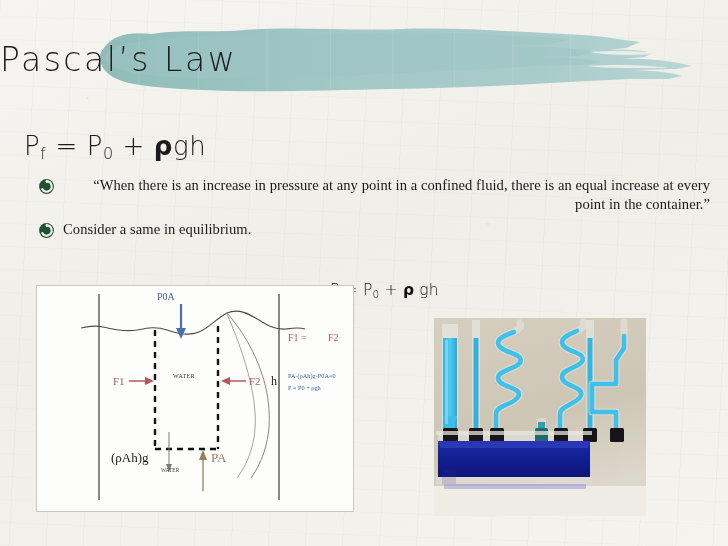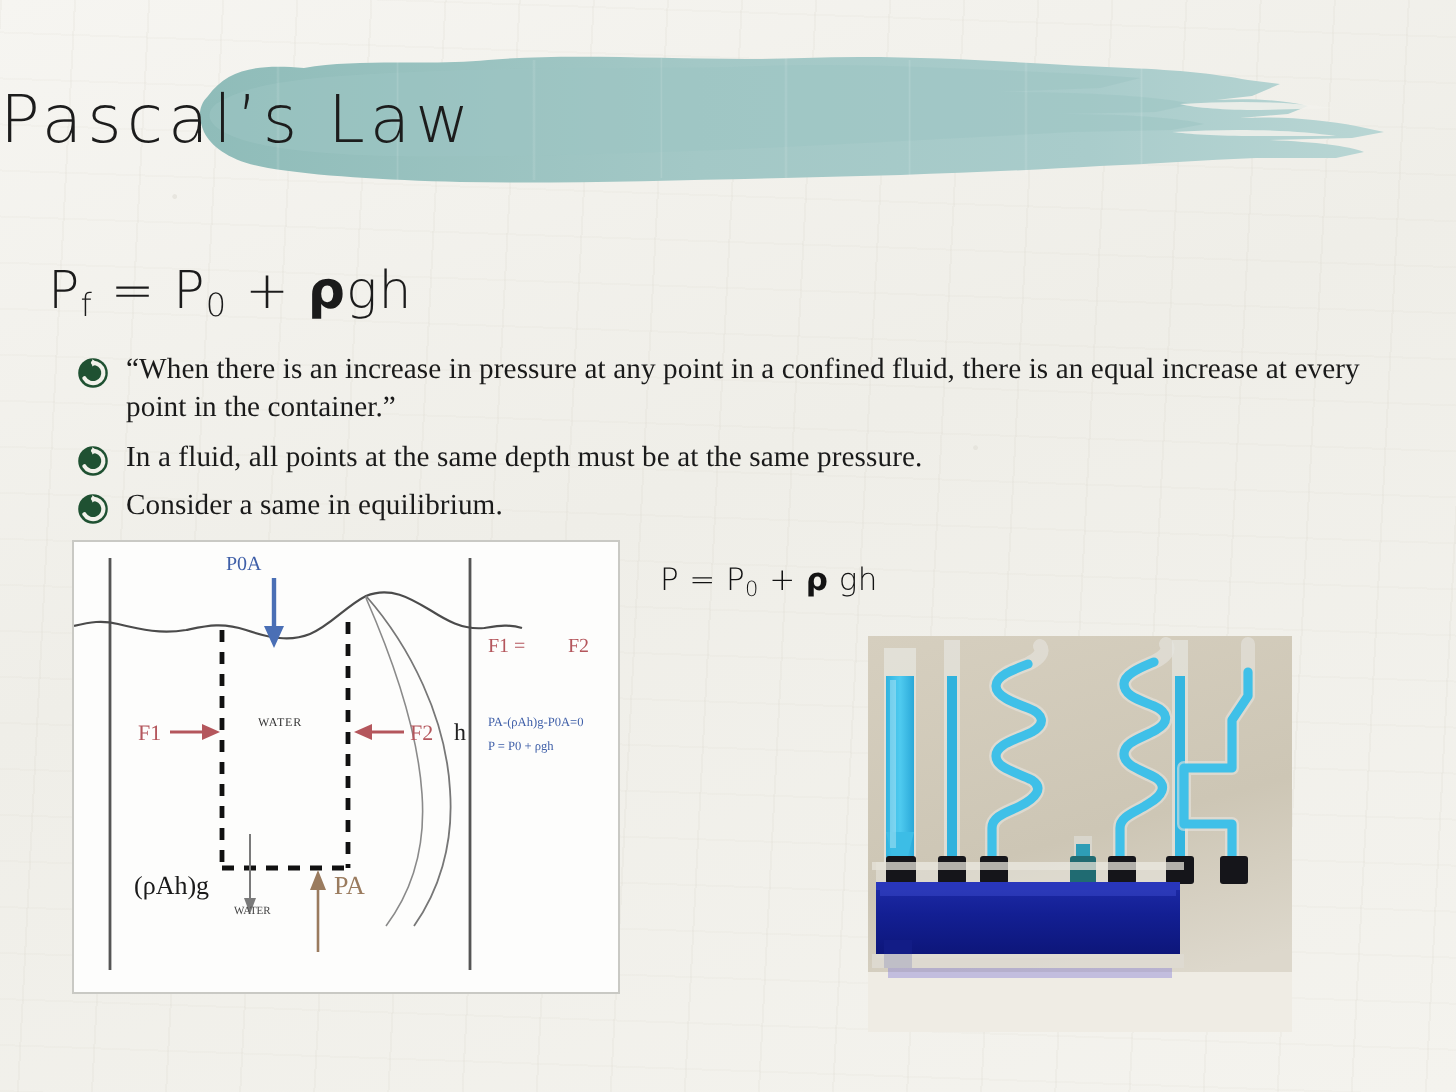--- a/index.html
+++ b/index.html
@@ -38,32 +38,32 @@
   .rho{font-weight:bold;font-family:"DejaVu Sans",sans-serif;}
   
   .bullets{position:absolute;left:38px;top:176px;width:672px;}
   .bullet{display:flex;align-items:flex-start;margin-bottom:5px;}
   .bico{flex:0 0 auto;width:17px;height:17px;margin-right:8px;margin-top:2px;}
   .bico svg{display:block;}
   .btxt{
     font-family:"Liberation Serif",serif;
     font-size:14.6px;color:#1a1a1a;line-height:1.33;letter-spacing:.05px;
   }
-  .b1 .btxt{width:648px;}
+  .b1 .btxt{width:648px;text-align:right;}
   
   .eqs{position:absolute;left:330px;top:281px;}
   .eq{
     font-family:"DejaVu Sans",sans-serif;
     font-size:15.5px;color:#131313;font-weight:300;margin-bottom:14px;letter-spacing:.2px;
   }
   .eq .sub{font-size:10.5px;vertical-align:-3px;}
   
   .diagram{
-    position:absolute;left:36px;top:270px;width:272px;height:225px;
-    background:#fdfdfc;border:1px solid #c9c9c4;
+    position:absolute;left:36px;top:285px;width:272px;height:225px;
+    background:#fdfdfc;border:1px solid #c9c9c4;padding-left:44px;
   }
   .diagram svg{display:block;}
   
   .photo{
     position:absolute;left:434px;top:318px;width:212px;height:198px;overflow:hidden;
     background:#cec7b6;
   }
   .photo svg{display:block;}
 </style>
 </head>
@@ -126,30 +126,20 @@
       <span class="bico">
         <svg width="17" height="17" viewBox="0 0 17 17">
           <circle cx="8.5" cy="8.5" r="7.4" fill="#1f5132"></circle>
           <path d="M8.5 3.4 A5.1 5.1 0 1 1 4.2 11.1" fill="none" stroke="#f1f1ea" stroke-width="2.1" stroke-linecap="round"></path>
           <path d="M8.1 1.6 L11.0 3.5 L8.1 5.3 Z" fill="#f1f1ea"></path>
         </svg>
       </span>
       <span class="btxt">“When there is an increase in pressure at any point in a confined fluid, there is an equal increase at every point in the container.”</span>
     </div>
 
-    <div class="bullet">
-      <span class="bico">
-        <svg width="17" height="17" viewBox="0 0 17 17">
-          <circle cx="8.5" cy="8.5" r="7.4" fill="#1f5132"></circle>
-          <path d="M8.5 3.4 A5.1 5.1 0 1 1 4.2 11.1" fill="none" stroke="#f1f1ea" stroke-width="2.1" stroke-linecap="round"></path>
-          <path d="M8.1 1.6 L11.0 3.5 L8.1 5.3 Z" fill="#f1f1ea"></path>
-        </svg>
-      </span>
-      <span class="btxt">In a fluid, all points at the same depth must be at the same pressure.</span>
-    </div>
 
     <div class="bullet">
       <span class="bico">
         <svg width="17" height="17" viewBox="0 0 17 17">
           <circle cx="8.5" cy="8.5" r="7.4" fill="#1f5132"></circle>
           <path d="M8.5 3.4 A5.1 5.1 0 1 1 4.2 11.1" fill="none" stroke="#f1f1ea" stroke-width="2.1" stroke-linecap="round"></path>
           <path d="M8.1 1.6 L11.0 3.5 L8.1 5.3 Z" fill="#f1f1ea"></path>
         </svg>
       </span>
       <span class="btxt">Consider  a same in equilibrium.</span>

